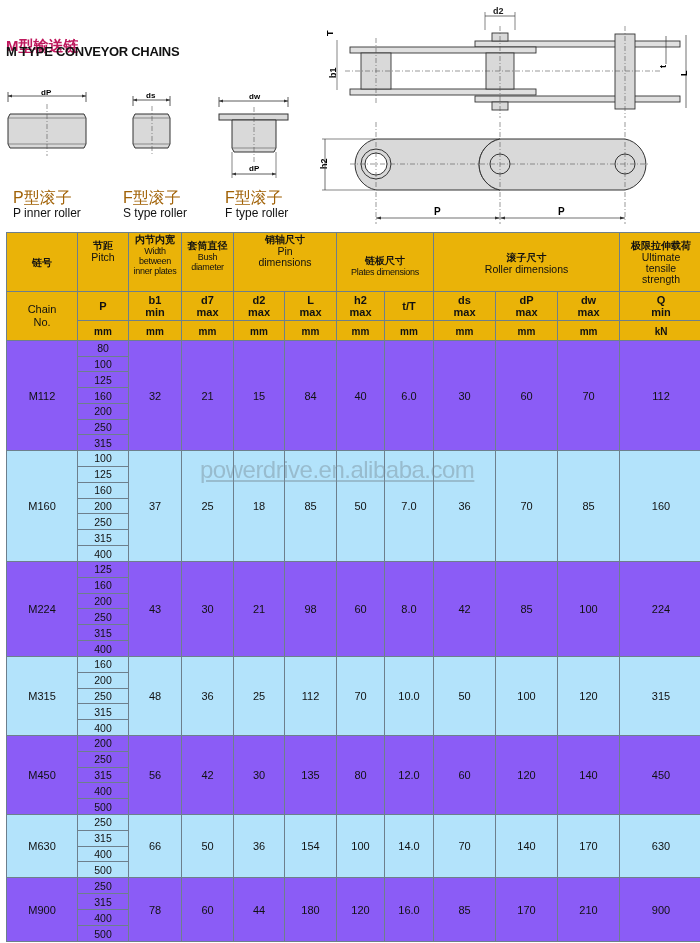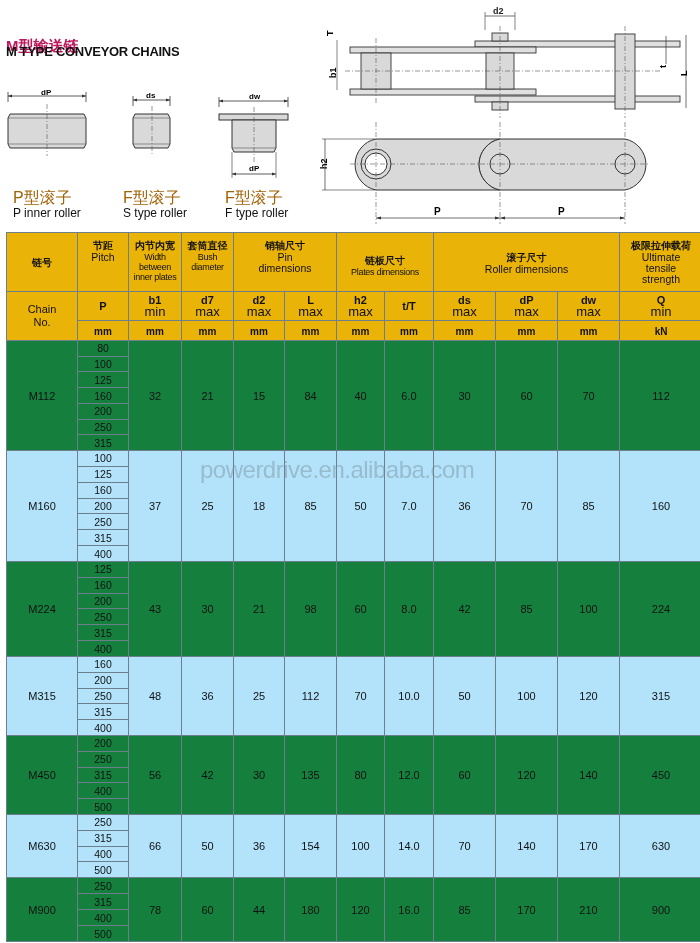--- a/index.html
+++ b/index.html
@@ -13,32 +13,32 @@
   .roller-label-cn { position: absolute; font-size: 16px; color: #a16207; }
   .roller-label-en { position: absolute; font-size: 12px; color: #111; }
 
   table.spec { position: absolute; left: 6px; top: 232px; width: 696px; border-collapse: collapse; table-layout: fixed; }
   table.spec td { border: 1px solid #6d7f8c; text-align: center; vertical-align: middle; font-size: 11px; color: #111; padding: 0; }
   .hdr td { background: #eab308; }
   .hdr .cn { font-size: 10px; font-weight: bold; display: block; line-height: 13px; }
   .hdr .en { font-size: 10.5px; display: block; line-height: 11px; }
   .hdr .en-sm { font-size: 9px; display: block; line-height: 10px; letter-spacing: -0.3px; text-align: center; }
   .hdr .sym { font-size: 11px; font-weight: bold; display:block; line-height: 12px;}
-  .hdr .sub { font-size: 13px; display:block; line-height: 12px;}
+  .hdr .sub { font-size: 11px; display:block; line-height: 12px; font-weight: bold;}
   .hdr .unit { font-size: 10px; font-weight: bold; margin-top: 8px; }
 
   tr.blue td { background: #b3e3fb; }
-  tr.white td { background: #15803d; }
+  tr.white td { background: #8b5cf6; }
   td.pitch-cell { padding: 0 !important; }
   .pitch-list { display: flex; flex-direction: column; height: 100%; }
   .pitch-item { flex: 1; display: flex; align-items: center; justify-content: center; border-top: 1px solid #6d7f8c; font-size: 10.5px; }
   .pitch-item:first-child { border-top: none; }
   .val { font-size: 11px; }
 
-  .watermark { position: absolute; left: 200px; top: 456px; font-size: 24px; color: rgba(120,140,150,0.45); letter-spacing: -0.5px; pointer-events: none; }
+  .watermark { position: absolute; left: 200px; top: 456px; font-size: 24px; color: rgba(120,140,150,0.45); letter-spacing: -0.5px; pointer-events: none; text-decoration: underline; }
 </style>
 </head>
 <body>
 
 <div class="title-cn">M型输送链</div>
 <div class="title-en">M TYPE CONVEYOR CHAINS</div>
 
 <svg class="diagram" style="left:4px;top:90px" width="90" height="70" viewBox="0 0 90 70">
   <line x1="4" y1="6" x2="82" y2="6" stroke="#333" stroke-width="0.8"></line>
   <line x1="4" y1="2" x2="4" y2="12" stroke="#333" stroke-width="0.8"></line>
@@ -165,29 +165,29 @@
   </colgroup>
   <tbody>
     <tr class="hdr" style="height:59px">
       <td rowspan="1">
           <span class="cn">链号</span>
         </td>
       <td style="vertical-align:top;padding-top:6px">
           <span class="cn">节距</span>
           <span class="en">Pitch</span>
         </td>
-      <td style="vertical-align:top;padding-top:6px">
+      <td style="vertical-align:top;">
           <span class="cn">内节内宽</span>
           <span class="en-sm">Width between inner plates</span>
         </td>
       <td style="vertical-align:top;padding-top:6px">
           <span class="cn">套筒直径</span>
           <span class="en-sm">Bush diameter</span>
         </td>
-      <td colspan="2" style="vertical-align:top;padding-top:6px">
+      <td colspan="2" style="vertical-align:top;">
           <span class="cn">销轴尺寸</span>
           <span class="en" style="padding:0 22px">Pin dimensions</span>
         </td>
       <td colspan="2" style="vertical-align:top;padding-top:21px">
           <span class="cn">链板尺寸</span>
           <span class="en-sm">Plates dimensions</span>
         </td>
       <td colspan="3" style="vertical-align:top;padding-top:18px">
           <span class="cn">滚子尺寸</span>
           <span class="en">Roller dimensions</span>

